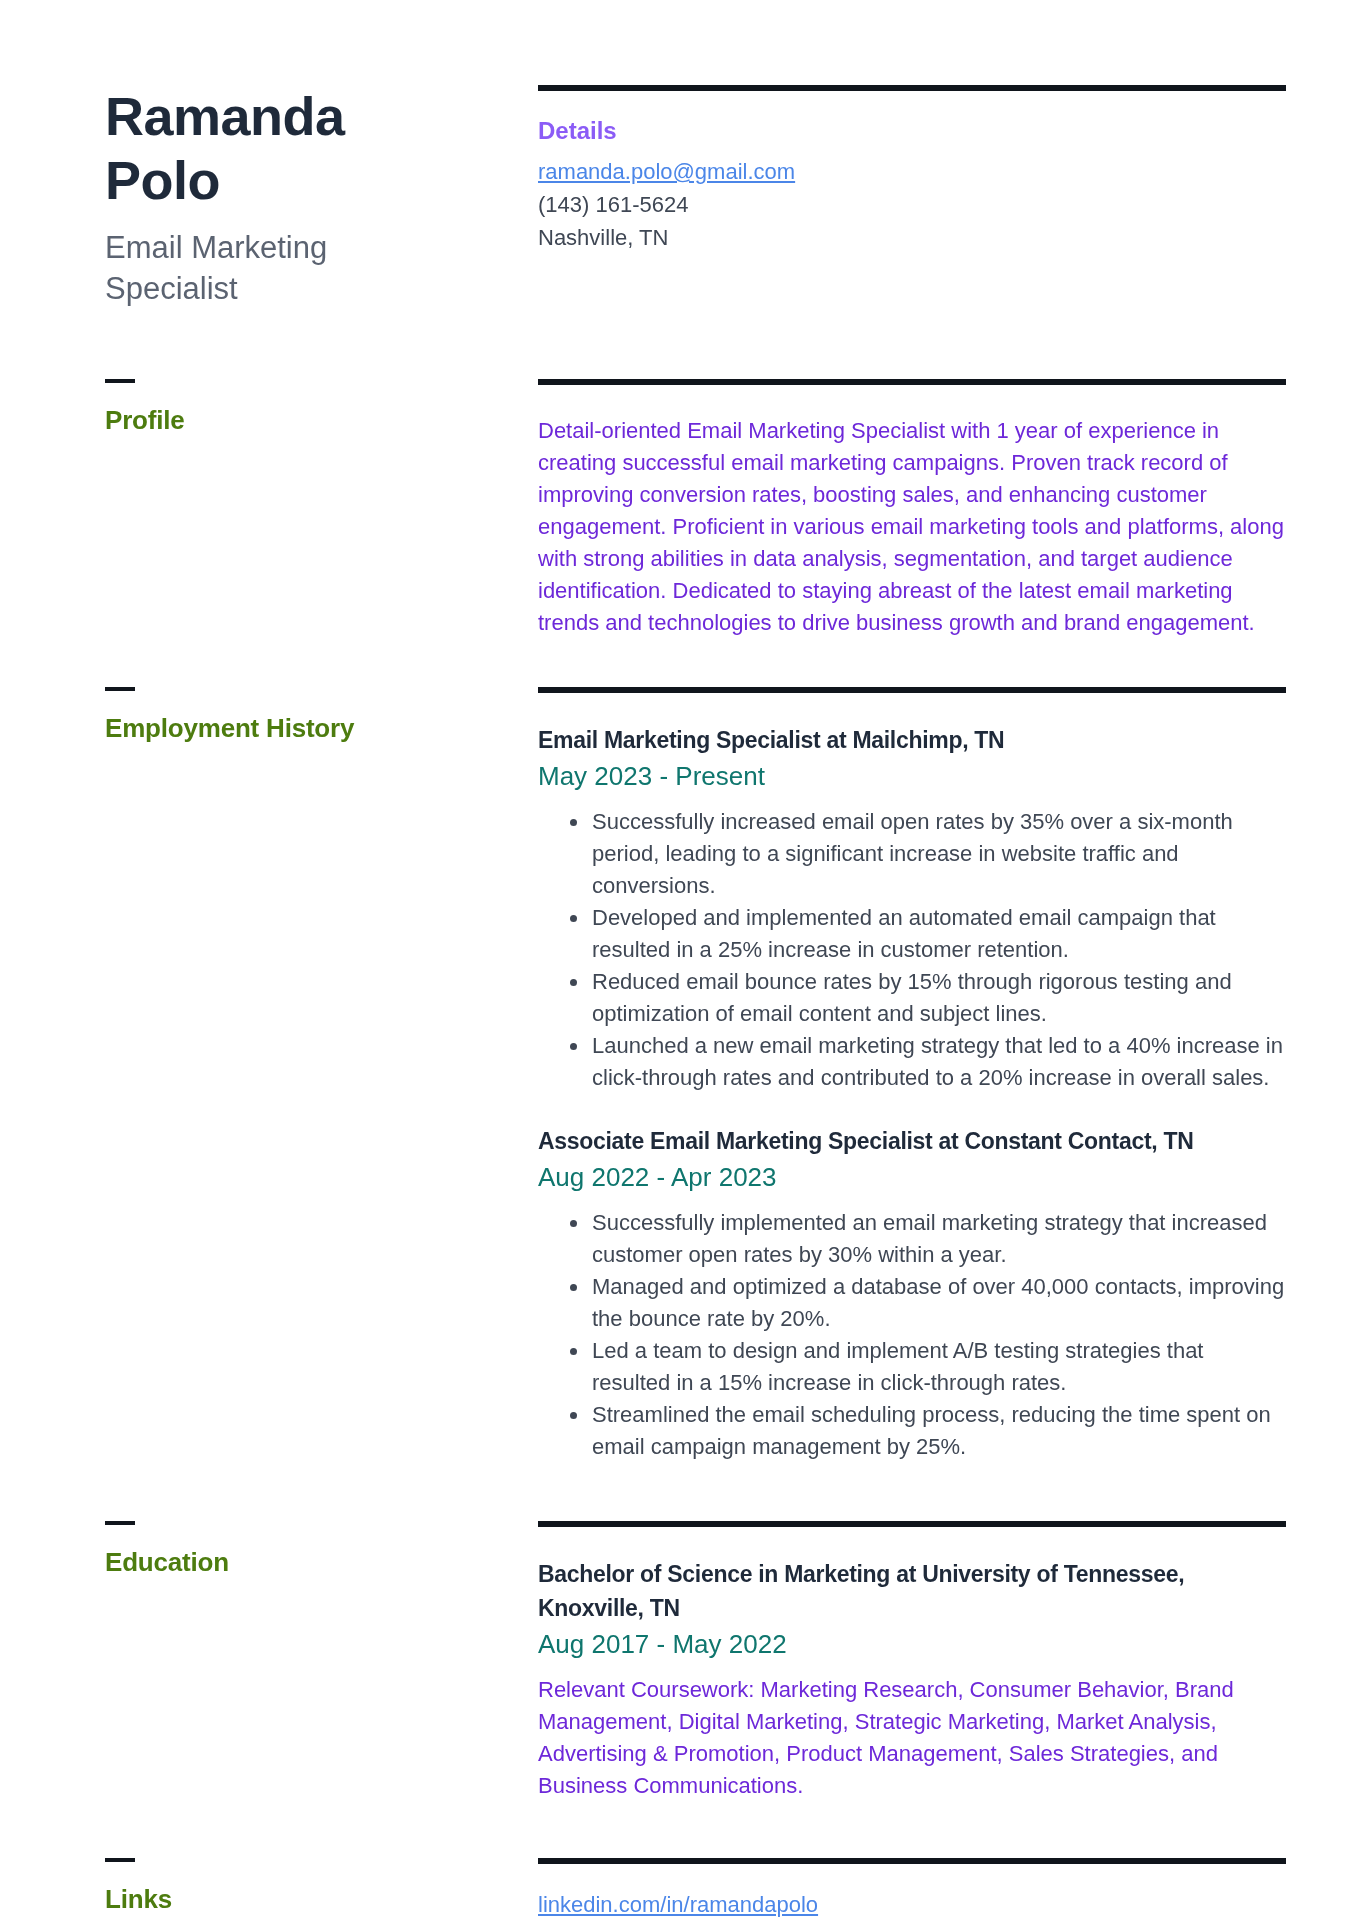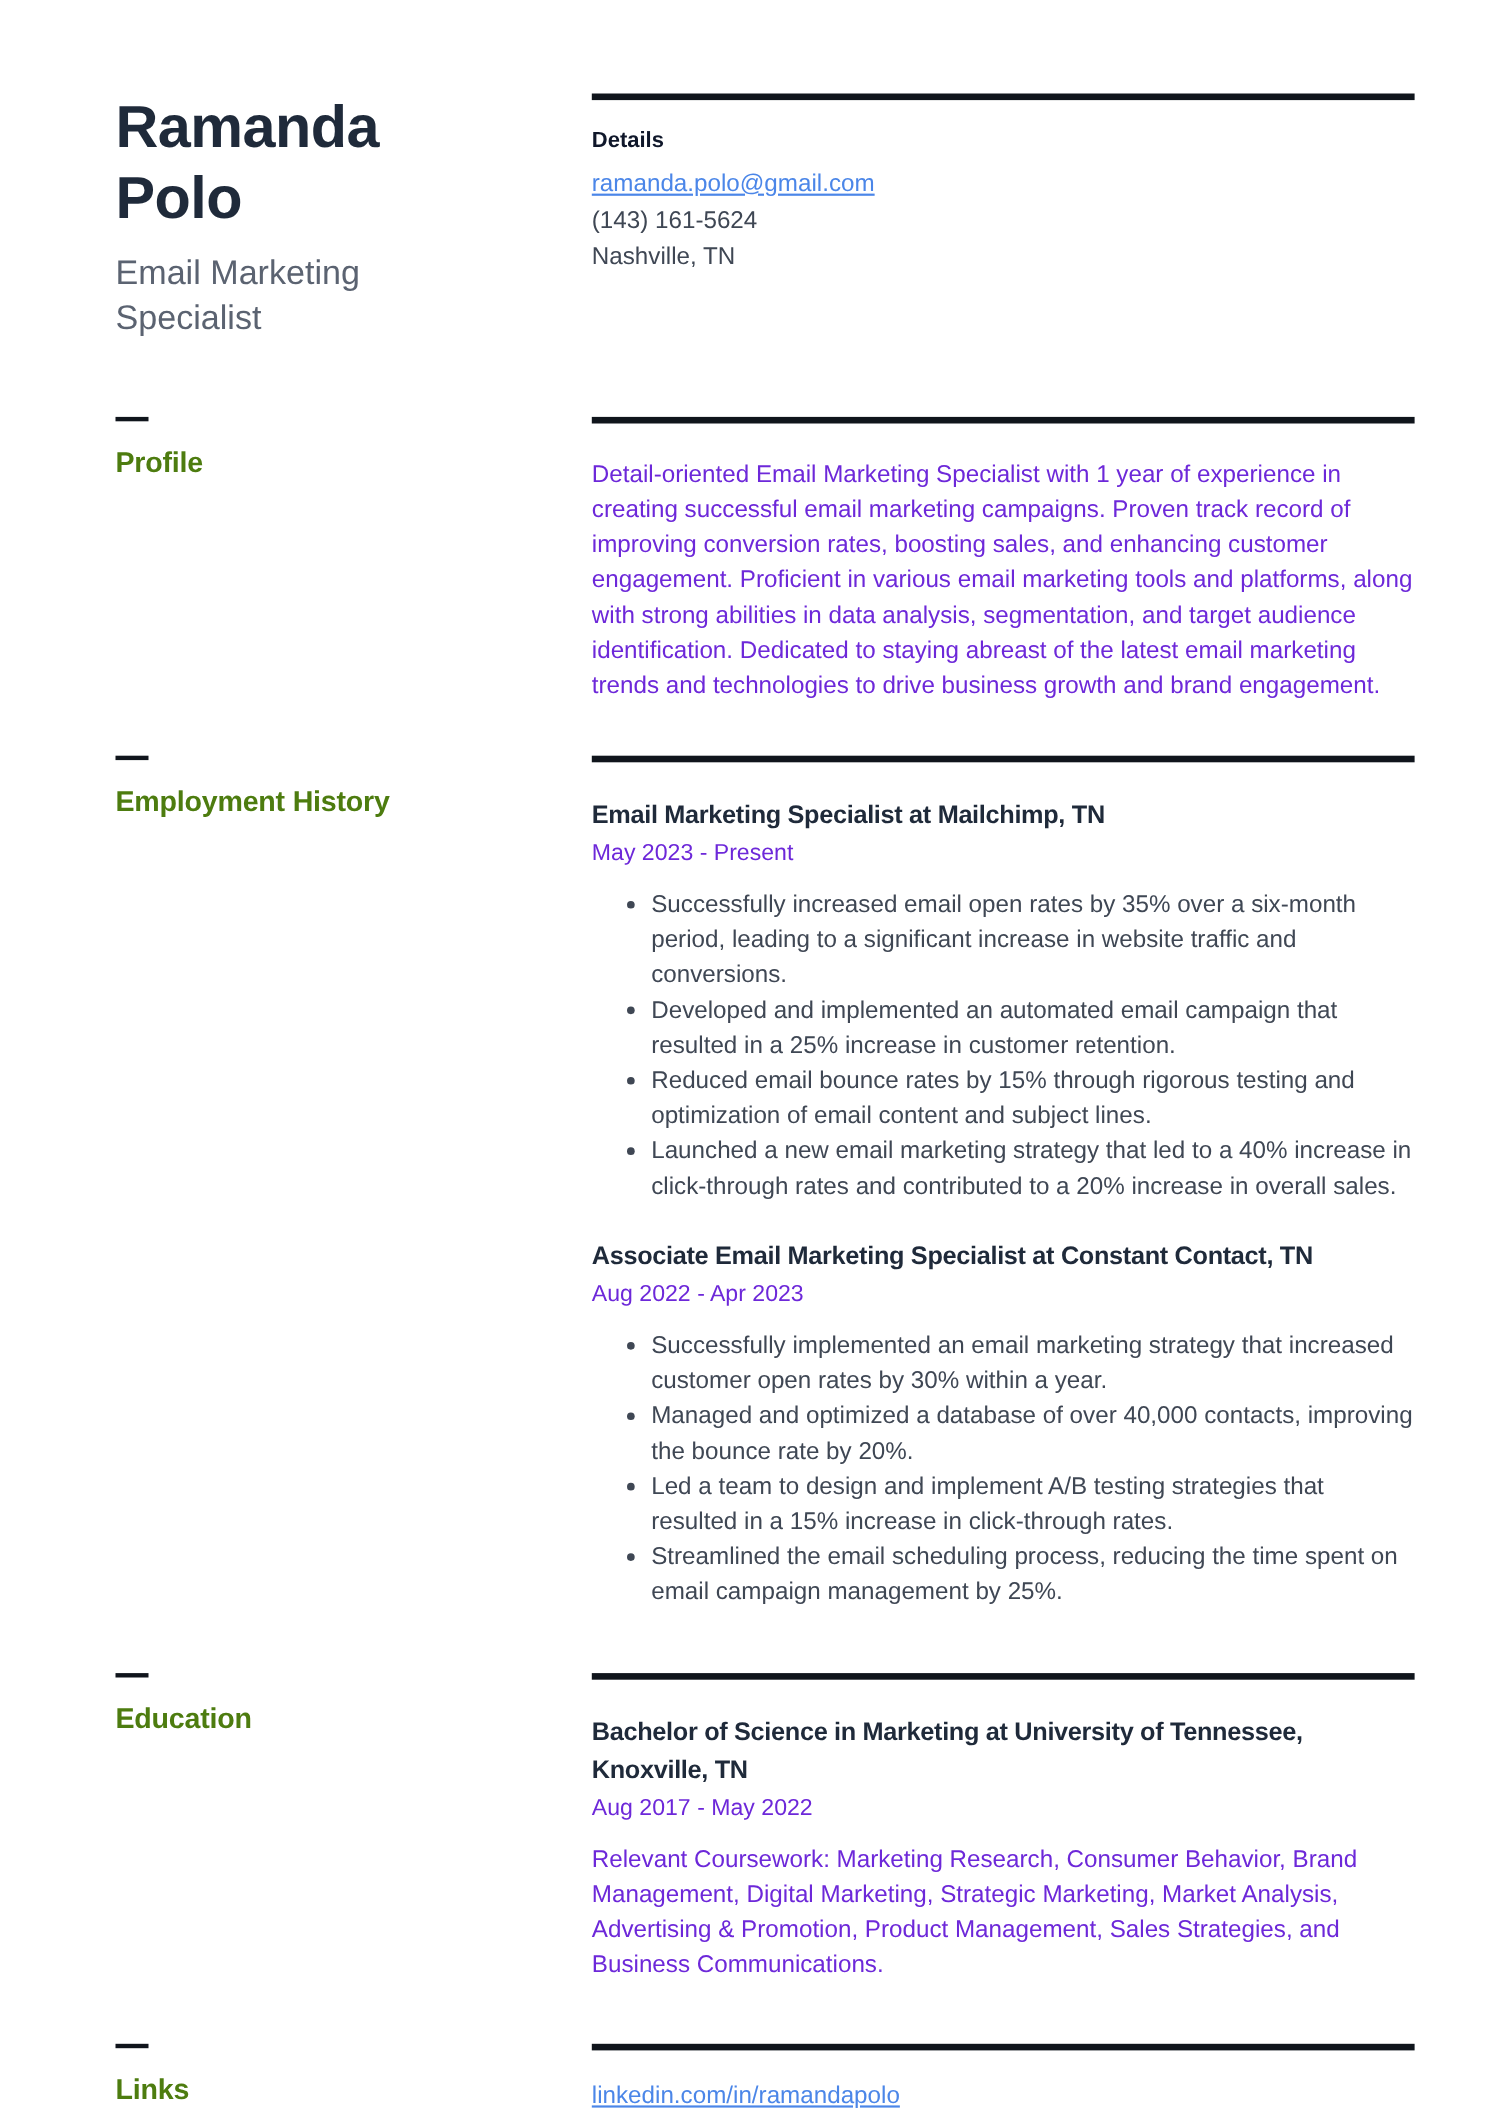--- a/index.html
+++ b/index.html
@@ -39,23 +39,23 @@
     color: #5b6371;
   }
   .rule {
     border: none;
     margin: 0;
     height: 6px;
     background: #10151c;
   }
   .details-block h3 {
     margin: 26px 0 10px 0;
-    font-size: 20px;
-    font-weight: bold;
-    color: #0f172a;
+    font-size: 24px;
+    font-weight: bold;
+    color: #8b5cf6;
   }
   .contact-line {
     font-size: 22px;
     line-height: 33px;
     color: #3f4754;
   }
   a.link {
     color: #4b86e8;
     text-decoration: underline;
     font-size: 22px;
@@ -86,23 +86,23 @@
   .entry-title {
     margin: 30px 0 0 0;
     font-size: 23px;
     line-height: 34px;
     font-weight: bold;
     color: #1f2a3a;
     letter-spacing: -0.3px;
   }
   .entry-dates {
     margin: 5px 0 0 0;
-    font-size: 21px;
+    font-size: 26px;
     line-height: 28px;
-    color: #6d28d9;
+    color: #0f766e;
   }
   ul.bullets {
     margin: 16px 0 0 0;
     padding-left: 52px;
     list-style: disc outside;
   }
   ul.bullets li {
     font-size: 22px;
     line-height: 32px;
     color: #3f4754;

